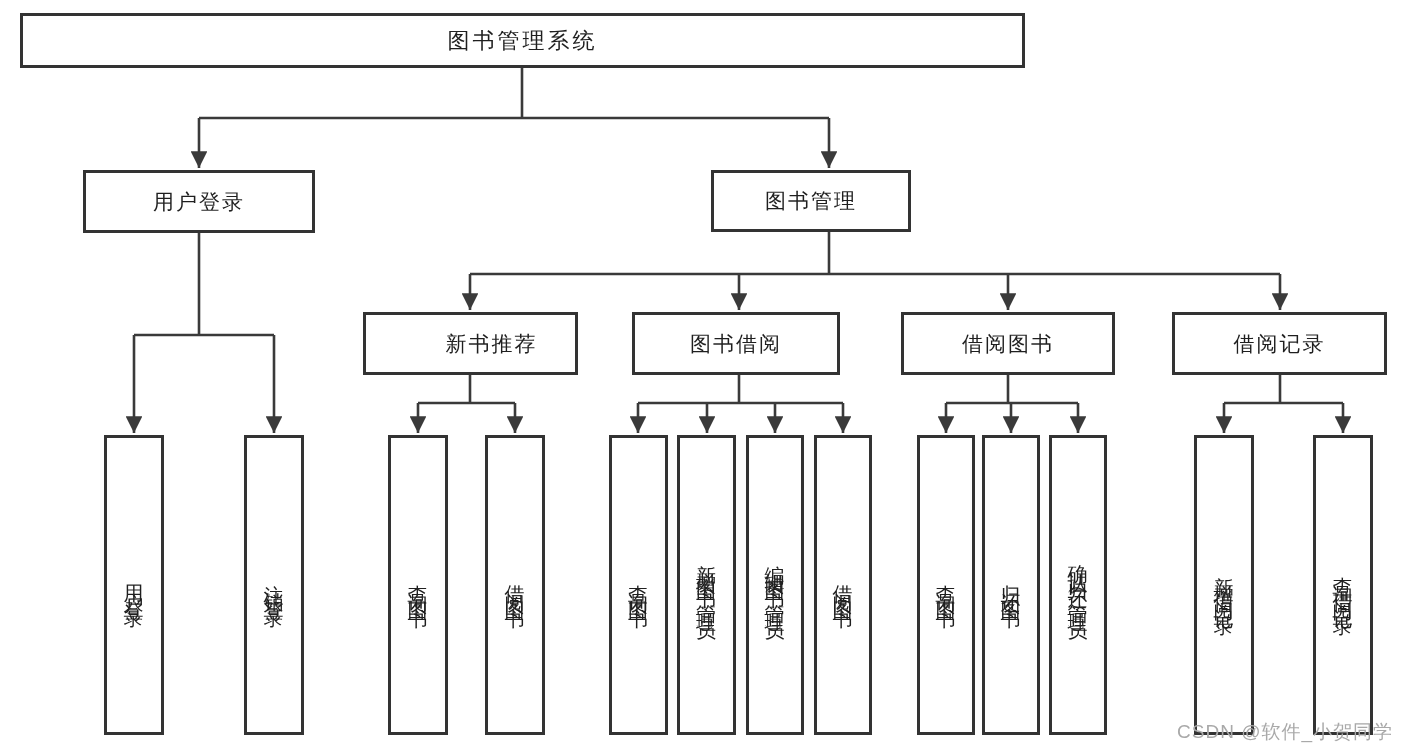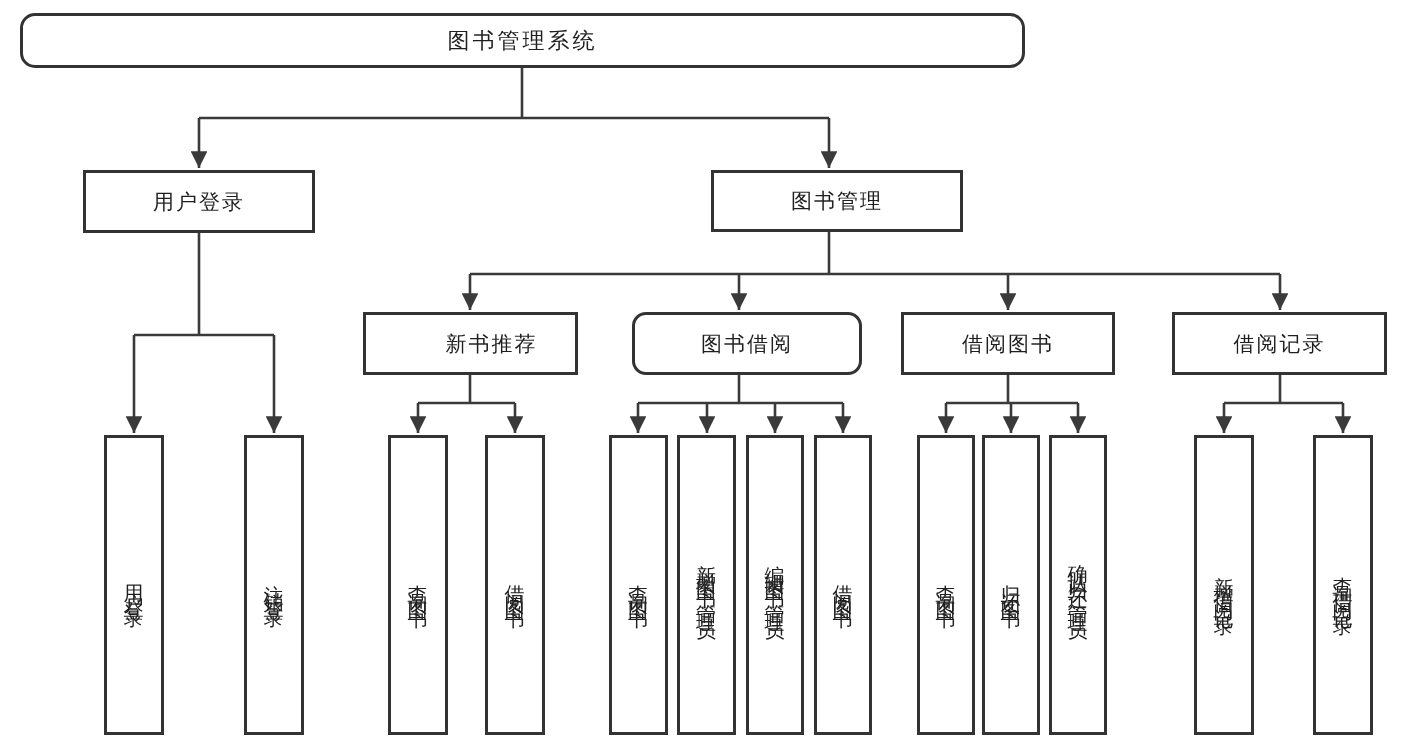--- a/index.html
+++ b/index.html
@@ -16,21 +16,21 @@
     position:absolute;
     box-sizing:border-box;
     border:3px solid #333333;
     background:#ffffff;
     display:flex;
     align-items:center;
     justify-content:center;
     text-align:center;
   }
   .hbox{font-size:21px;letter-spacing:2px;}
-  .root{font-size:22px;letter-spacing:3px;border-radius:15px;}
+  .root{font-size:22px;letter-spacing:3px;}
   .vbox{font-size:20px;}
   .vbox .vtext{
     writing-mode:vertical-rl;
     text-orientation:mixed;
     letter-spacing:8px;
     line-height:1;
   }
   .watermark{
     position:absolute;
     right:12px;
@@ -96,28 +96,28 @@
     </g>
   </svg>
 
   <div class="node root" style="left:20px;top:13px;width:1005px;height:55px;">
     <span>图书管理系统</span>
   </div>
 
   <div class="node hbox" style="left:83px;top:170px;width:232px;height:63px;">
     <span>用户登录</span>
   </div>
-  <div class="node hbox" style="left:711px;top:170px;width:252px;height:62px;font-family:Liberation Serif, serif;">
+  <div class="node hbox" style="left:711px;top:170px;width:200px;height:62px;font-family:Liberation Serif, serif;">
     <span>图书管理</span>
   </div>
 
   <div class="node hbox" style="left:363px;top:312px;width:215px;height:63px;padding-left:42px;">
     <span>新书推荐</span>
   </div>
-  <div class="node hbox" style="left:632px;top:312px;width:230px;height:63px;border-radius:14px;">
+  <div class="node hbox" style="left:632px;top:312px;width:208px;height:63px;">
     <span>图书借阅</span>
   </div>
   <div class="node hbox" style="left:901px;top:312px;width:214px;height:63px;">
     <span>借阅图书</span>
   </div>
   <div class="node hbox" style="left:1172px;top:312px;width:215px;height:63px;">
     <span>借阅记录</span>
   </div>
 
   <div class="node vbox" style="left:104px;top:435px;width:60px;height:300px;">
@@ -157,14 +157,15 @@
     <span class="vtext">确认归还（管理员）</span>
   </div>
 
   <div class="node vbox" style="left:1194px;top:435px;width:60px;height:300px;">
     <span class="vtext">新增借阅记录</span>
   </div>
   <div class="node vbox" style="left:1313px;top:435px;width:60px;height:300px;">
     <span class="vtext">查询借阅记录</span>
   </div>
 
+  <div class="watermark">CSDN @软件_小贺同学</div>
 
 </div>
 
 </body></html>

